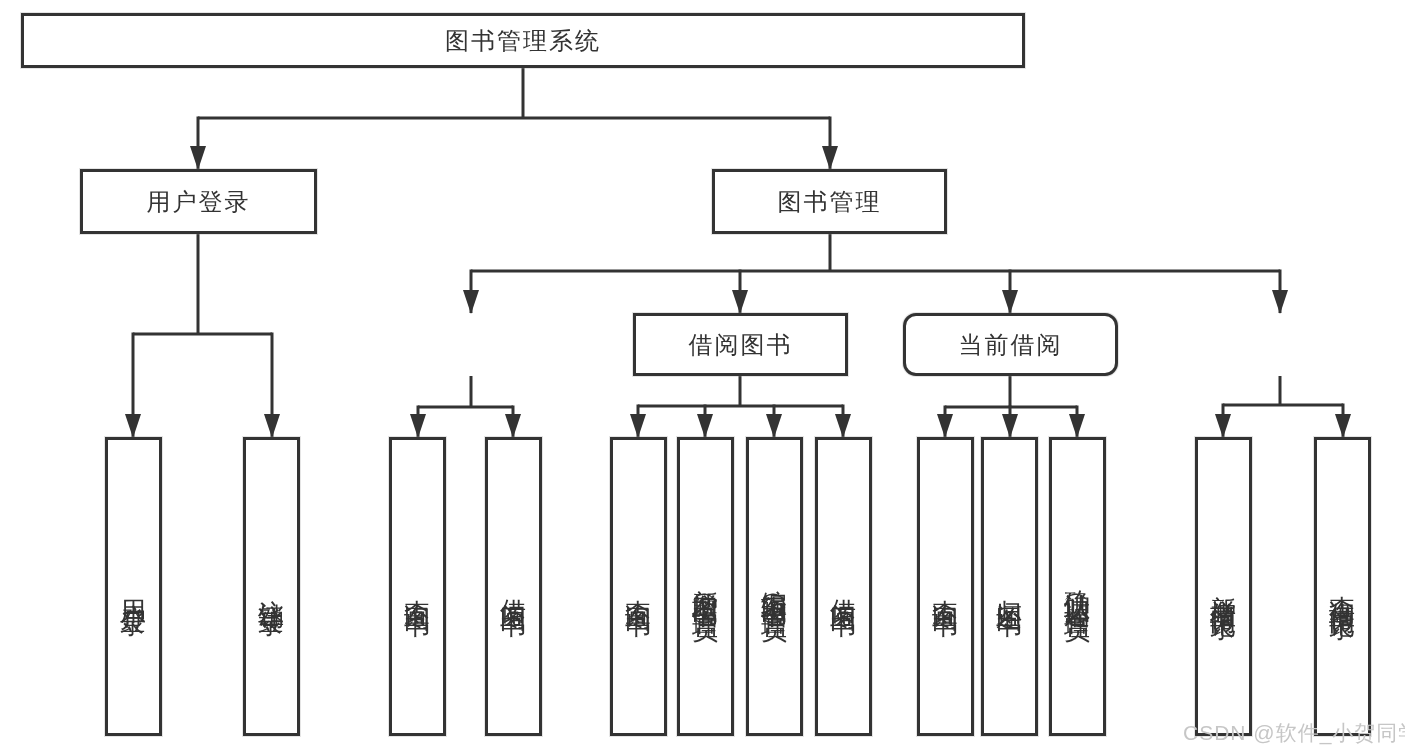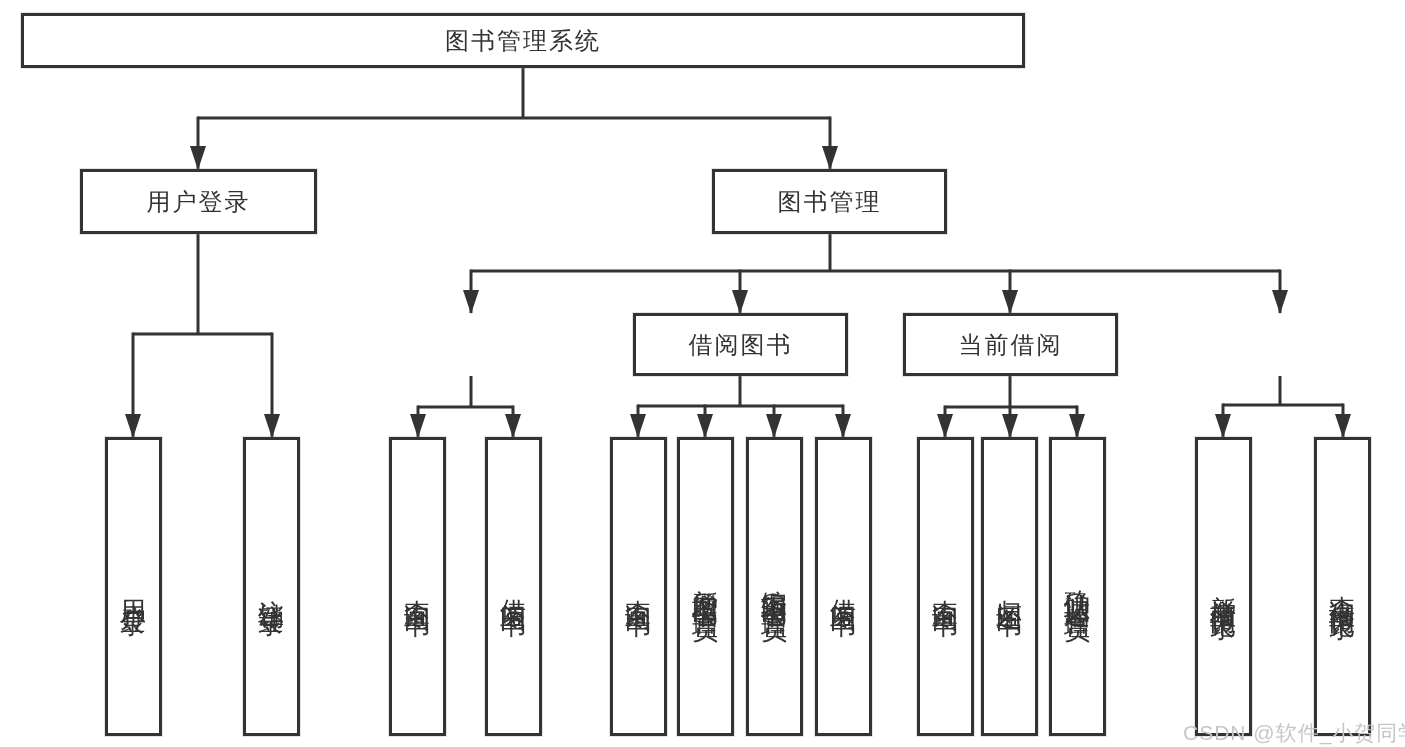--- a/index.html
+++ b/index.html
@@ -122,21 +122,21 @@
   <div class="node hbox" style="left:80px; top:169px; width:237px; height:65px;">
     <span>用户登录</span>
   </div>
   <div class="node hbox" style="left:712px; top:169px; width:235px; height:65px;">
     <span>图书管理</span>
   </div>
 
   <div class="node hbox" style="left:633px; top:313px; width:215px; height:63px;">
     <span>借阅图书</span>
   </div>
-  <div class="node hbox" style="left:903px; top:313px; width:215px; height:63px;">
+  <div class="node hbox" style="left:903px; top:313px; width:215px; height:63px;border-radius:13px;">
     <span>当前借阅</span>
   </div>
 
   <div class="node vbox" style="left:105px; top:437px; width:57px; height:299px;">
     <span class="vtext">用户登录</span>
   </div>
   <div class="node vbox" style="left:243px; top:437px; width:57px; height:299px;">
     <span class="vtext">注销登录</span>
   </div>
 

